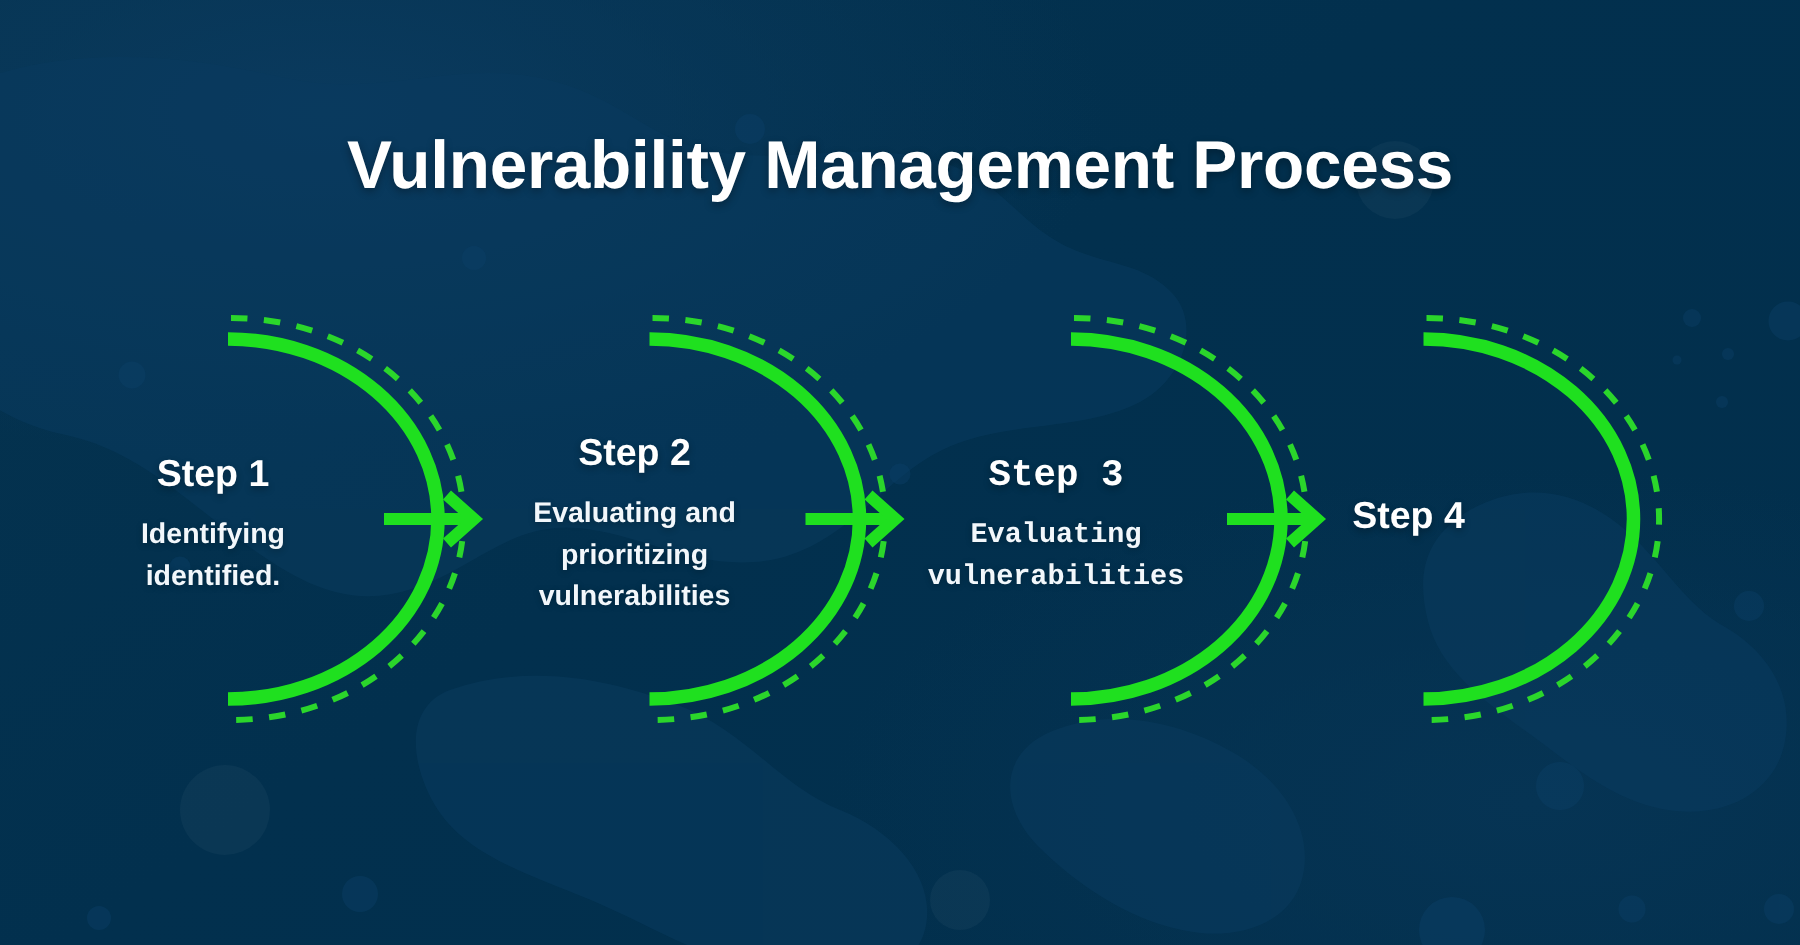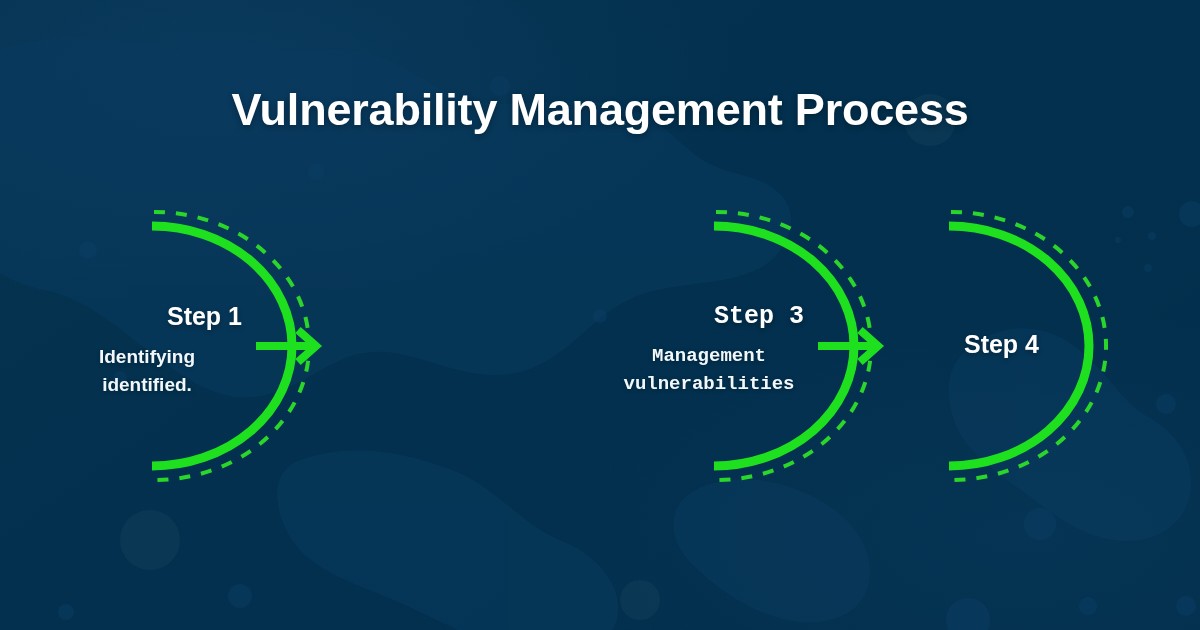--- a/index.html
+++ b/index.html
@@ -75,21 +75,21 @@
     overflow: visible;
   }
   .step-text {
     position: absolute;
     top: 0;
     left: 0;
     width: 200px;
     height: 300px;
     display: flex;
     flex-direction: column;
-    align-items: flex-end;
+    align-items: center;
     justify-content: center;
     text-align: center;
   }
   .step-title {
     font-size: 25px;
     font-weight: bold;
     color: #ffffff;
     text-shadow: 0 2px 5px rgba(0,0,0,0.30);
     margin-bottom: 12px;
     white-space: nowrap;
@@ -170,31 +170,43 @@
         <path d="M112,12 A155,134 0 1 1 112,280" fill="none" stroke="#2bd62b" stroke-width="4" stroke-dasharray="11 11" stroke-linecap="butt"></path>
         <path d="M214,146 L272,146" fill="none" stroke="#1fe01f" stroke-width="8"></path>
         <path d="M256,130 L274,146 L256,162" fill="none" stroke="#1fe01f" stroke-width="8" stroke-linecap="butt" stroke-linejoin="miter"></path>
       </svg>
       <div class="step-text">
         <div class="step-title">Step 1</div>
         <div class="step-desc">Identifying identified.</div>
       </div>
     </div>
 
-
-    <div class="step s3">
+    <div class="step s2">
       <svg class="step-svg" viewBox="0 0 290 300">
         <path d="M110,26 A140,120 0 1 1 110,266" fill="none" stroke="#1fe01f" stroke-width="9" stroke-linecap="butt"></path>
         <path d="M112,12 A155,134 0 1 1 112,280" fill="none" stroke="#2bd62b" stroke-width="4" stroke-dasharray="11 11" stroke-linecap="butt"></path>
         <path d="M214,146 L272,146" fill="none" stroke="#1fe01f" stroke-width="8"></path>
         <path d="M256,130 L274,146 L256,162" fill="none" stroke="#1fe01f" stroke-width="8" stroke-linecap="butt" stroke-linejoin="miter"></path>
       </svg>
       <div class="step-text">
+        <div class="step-title">Step 2</div>
+        <div class="step-desc">Evaluating and prioritizing vulnerabilities</div>
+      </div>
+    </div>
+
+    <div class="step s3">
+      <svg class="step-svg" viewBox="0 0 290 300">
+        <path d="M110,26 A140,120 0 1 1 110,266" fill="none" stroke="#1fe01f" stroke-width="9" stroke-linecap="butt"></path>
+        <path d="M112,12 A155,134 0 1 1 112,280" fill="none" stroke="#2bd62b" stroke-width="4" stroke-dasharray="11 11" stroke-linecap="butt"></path>
+        <path d="M214,146 L272,146" fill="none" stroke="#1fe01f" stroke-width="8"></path>
+        <path d="M256,130 L274,146 L256,162" fill="none" stroke="#1fe01f" stroke-width="8" stroke-linecap="butt" stroke-linejoin="miter"></path>
+      </svg>
+      <div class="step-text">
         <div class="step-title">Step 3</div>
-        <div class="step-desc">Management vulnerabilities</div>
+        <div class="step-desc">Evaluating vulnerabilities</div>
       </div>
     </div>
 
     <div class="step s4">
       <svg class="step-svg" viewBox="0 0 290 300">
         <path d="M110,26 A140,120 0 1 1 110,266" fill="none" stroke="#1fe01f" stroke-width="9" stroke-linecap="butt"></path>
         <path d="M112,12 A155,134 0 1 1 112,280" fill="none" stroke="#2bd62b" stroke-width="4" stroke-dasharray="11 11" stroke-linecap="butt"></path>
       </svg>
       <div class="step-text">
         <div class="step-title">Step 4</div>

